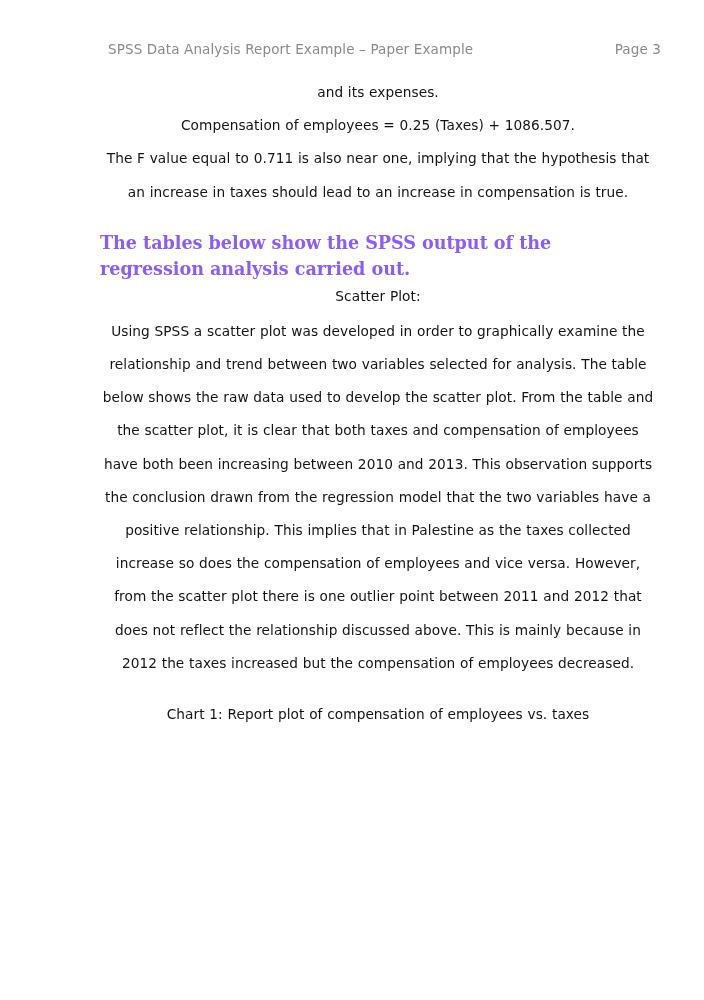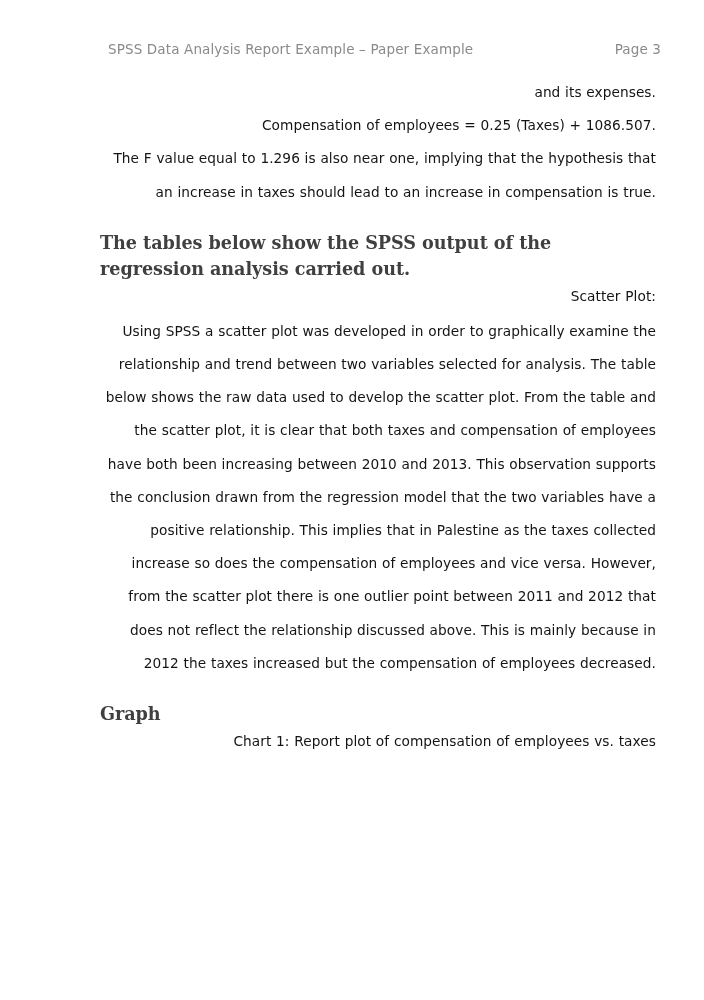--- a/index.html
+++ b/index.html
@@ -50,36 +50,36 @@
     top: 76px;
     left: 100px;
     width: 556px;
   }
 
   p.body-text {
     margin: 0;
     font-size: 13.7px;
     line-height: 33.2px;
     color: #141414;
-    text-align: right;
+    text-align: center;
     letter-spacing: 0.005em;
     word-spacing: 0.02em;
   }
 
   p.tight {
     line-height: 26px;
   }
 
   h2.section-heading {
     margin: 0;
     font-family: "DejaVu Serif", "Liberation Serif", serif;
     font-weight: bold;
     font-size: 17.6px;
     line-height: 26.5px;
-    color: #404040;
+    color: #8b5cf6;
     letter-spacing: -0.002em;
   }
   .spacer-heading {
     height: 21px;
   }
   .spacer-small {
     height: 6px;
   }
 
   
@@ -103,34 +103,33 @@
     <span class="rh-page">Page 3</span>
   </div>
 
   <div class="content">
 
     <p class="body-text">and its expenses.</p>
 
     <p class="body-text">Compensation of employees = 0.25 (Taxes) + 1086.507.</p>
 
 
-    <p class="body-text">The F value equal to 1.296 is also near one, implying that the hypothesis that an increase in taxes should lead to an increase in compensation is true.</p>
+    <p class="body-text">The F value equal to 0.711 is also near one, implying that the hypothesis that an increase in taxes should lead to an increase in compensation is true.</p>
 
     <div class="spacer-heading"></div>
 
     <h2 class="section-heading">The tables below show the SPSS output of the regression analysis carried out.</h2>
 
     <p class="body-text tight">Scatter Plot:</p>
 
     <div class="spacer-small"></div>
 
     <p class="body-text">Using SPSS a scatter plot was developed in order to graphically examine the relationship and trend between two variables selected for analysis. The table below shows the raw data used to develop the scatter plot. From the table and the scatter plot, it is clear that both taxes and compensation of employees have both been increasing between 2010 and 2013. This observation supports the conclusion drawn from the regression model that the two variables have a positive relationship. This implies that in Palestine as the taxes collected increase so does the compensation of employees and vice versa. However, from the scatter plot there is one outlier point between 2011 and 2012 that does not reflect the relationship discussed above. This is mainly because in 2012 the taxes increased but the compensation of employees decreased.</p>
 
     <div class="spacer-heading"></div>
 
-    <h2 class="section-heading">Graph</h2>
 
     <p class="body-text tight">Chart 1: Report plot of compensation of employees vs. taxes</p>
 
   </div>
 
 
 </div>
 
 </body></html>

